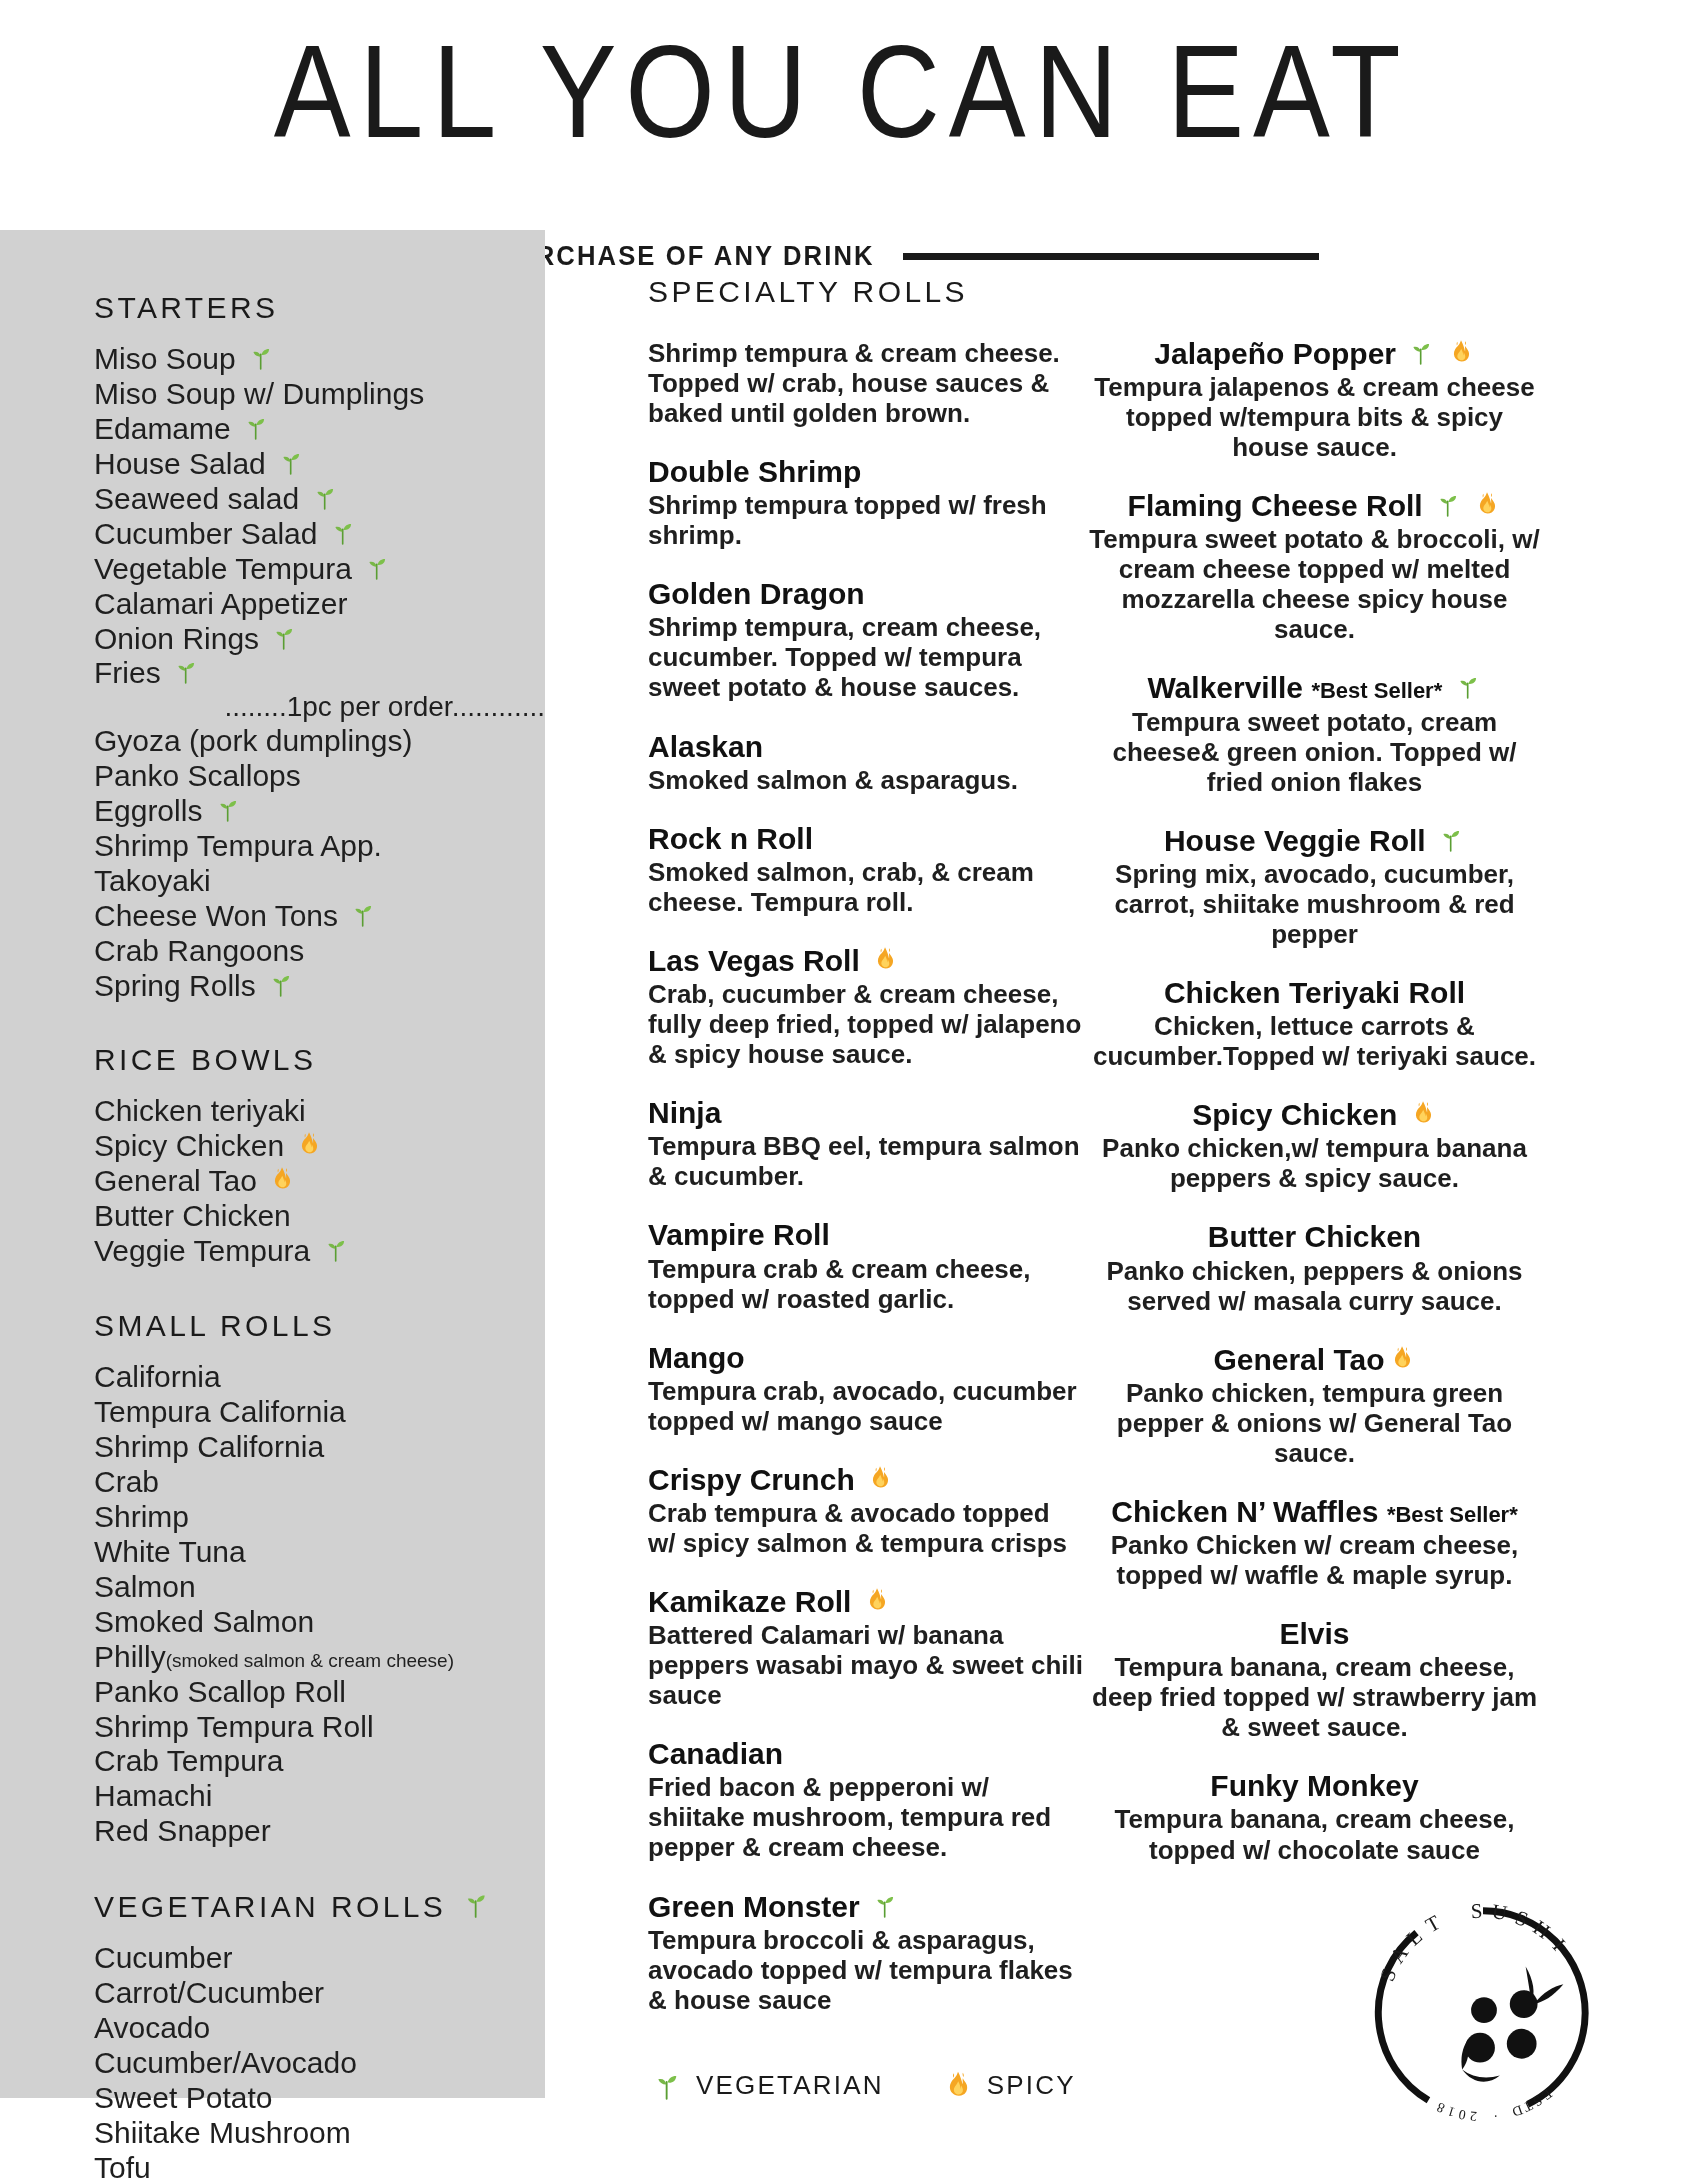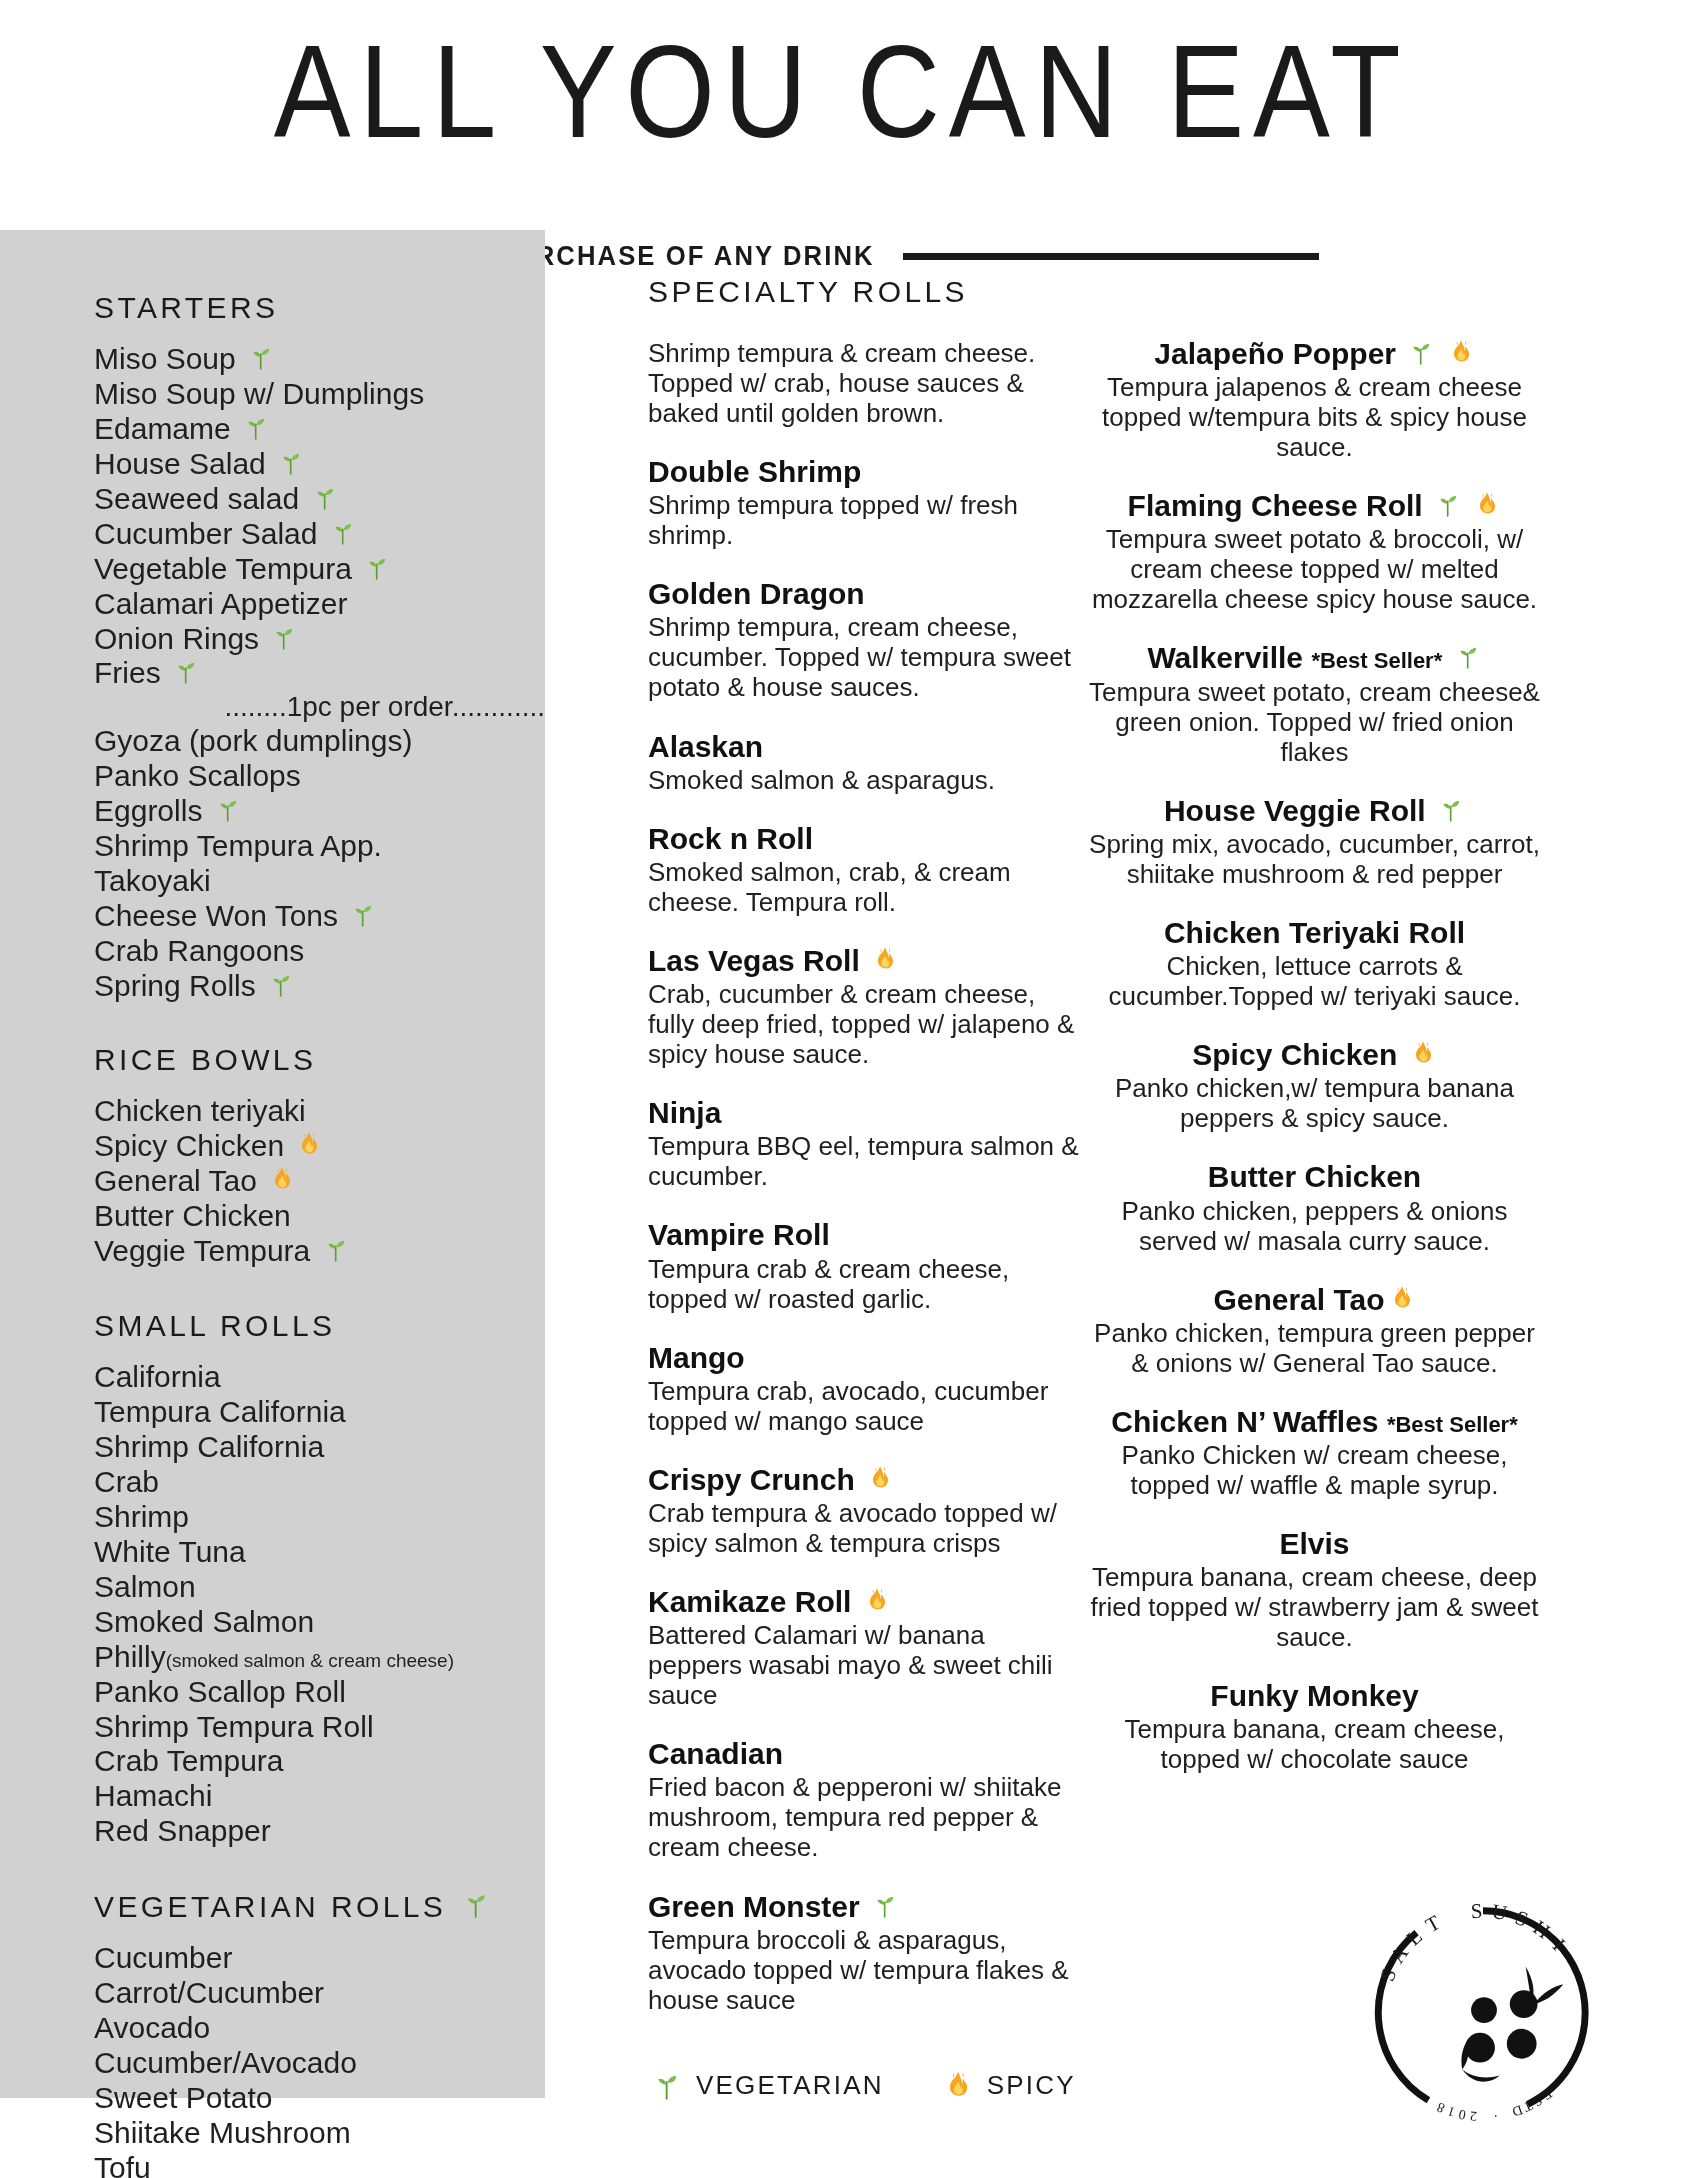--- a/index.html
+++ b/index.html
@@ -126,20 +126,21 @@
   .best {
     font-size: 22px;
     font-weight: 700;
     letter-spacing: 0px;
   }
   .roll-desc {
     font-size: 26px;
     line-height: 1.155;
     color: #1f1f1f;
     margin: 0;
+    font-weight: bold;
   }
 
   
   .icon {
     display: inline-block;
     vertical-align: -2px;
     margin-left: 3px;
   }
   .icon svg { display: block; }
 

